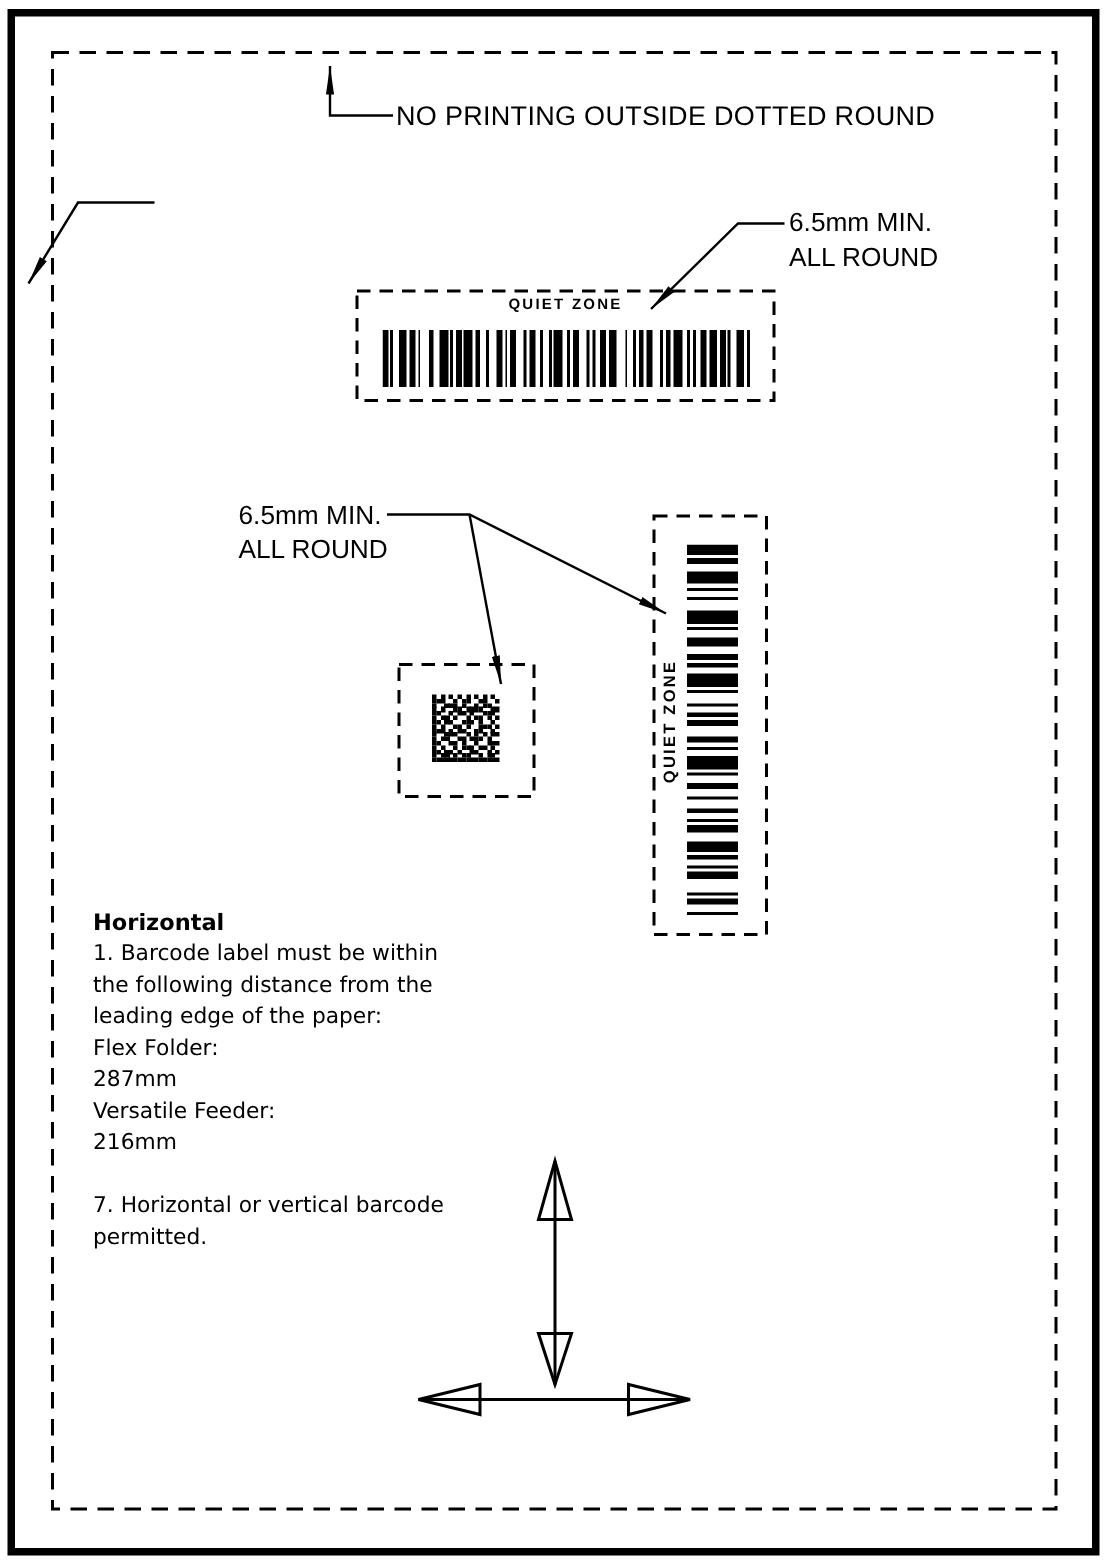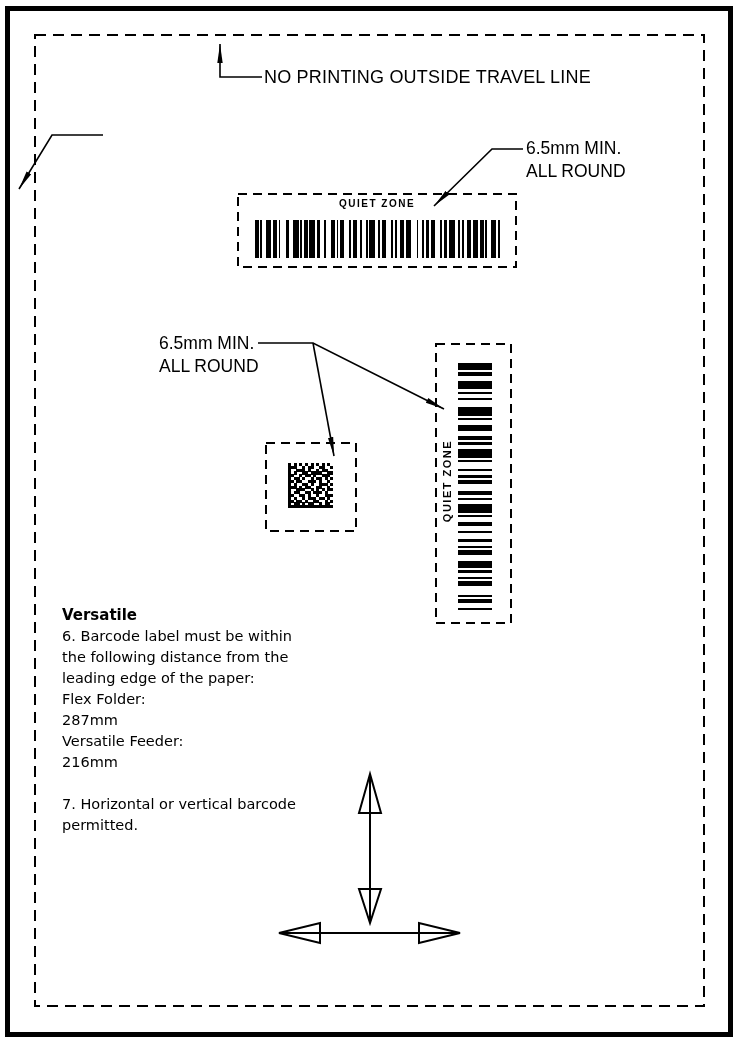--- a/index.html
+++ b/index.html
@@ -58,21 +58,21 @@
       <polygon points="370,774 359,813 381,813"></polygon>
       <polygon points="370,923 359,889 381,889"></polygon>
     </g>
     <g stroke="#000" stroke-width="2" fill="none">
       <line x1="279" y1="933" x2="460" y2="933"></line>
       <polygon points="279,933 320,923 320,943"></polygon>
       <polygon points="460,933 419,923 419,943"></polygon>
     </g>
   </svg>
 
-  <div class="txt cap-lg" style="left:264px;top:66px;">NO PRINTING OUTSIDE TRAVEL LINE</div>
+  <div class="txt cap-lg" style="left:264px;top:66px;">NO PRINTING OUTSIDE DOTTED ROUND</div>
 
 
   <div class="txt cap" style="left:526px;top:137px;">6.5mm MIN.
 ALL ROUND</div>
 
   <div class="txt cap" style="left:159px;top:332px;">6.5mm MIN.
 ALL ROUND</div>
 
   <div class="txt qz qz-h">QUIET ZONE</div>
 
@@ -301,22 +301,22 @@
       <i style="position: absolute; background: rgb(0, 0, 0); left: 25.3125px; top: 42.1875px; width: 3.1125px; height: 3.1125px;"></i>
       <i style="position: absolute; background: rgb(0, 0, 0); left: 28.125px; top: 42.1875px; width: 3.1125px; height: 3.1125px;"></i>
       <i style="position: absolute; background: rgb(0, 0, 0); left: 30.9375px; top: 42.1875px; width: 3.1125px; height: 3.1125px;"></i>
       <i style="position: absolute; background: rgb(0, 0, 0); left: 33.75px; top: 42.1875px; width: 3.1125px; height: 3.1125px;"></i>
       <i style="position: absolute; background: rgb(0, 0, 0); left: 36.5625px; top: 42.1875px; width: 3.1125px; height: 3.1125px;"></i>
       <i style="position: absolute; background: rgb(0, 0, 0); left: 39.375px; top: 42.1875px; width: 3.1125px; height: 3.1125px;"></i>
       <i style="position: absolute; background: rgb(0, 0, 0); left: 42.1875px; top: 42.1875px; width: 3.1125px; height: 3.1125px;"></i>
     </div>
 
   <div class="notes">
-    <div class="hd">Versatile</div>
-    <div class="txt-block" style="white-space:pre-line;">6. Barcode label must be within
+    <div class="hd">Horizontal</div>
+    <div class="txt-block" style="white-space:pre-line;">1. Barcode label must be within
 the following distance from the
 leading edge of the paper:</div>
     <div class="drow">
       <span class="dl">Flex Folder:</span>
       <span class="dv">287mm</span>
     </div>
     <div class="drow">
       <span class="dl">Versatile Feeder:</span>
       <span class="dv">216mm</span>
     </div>

